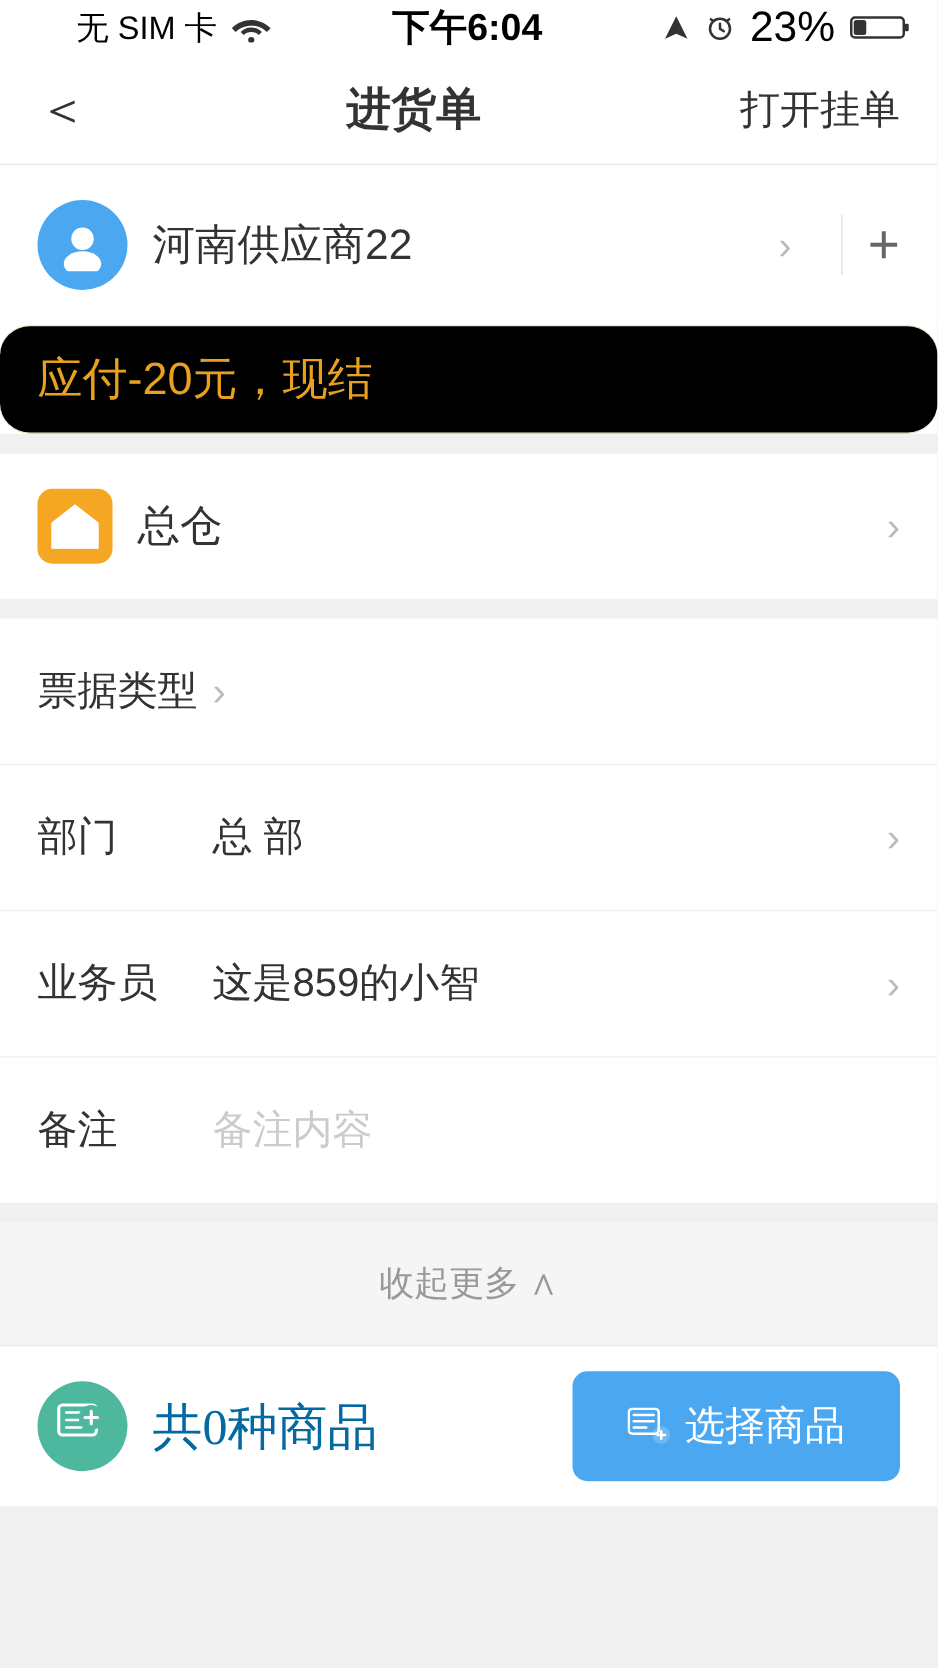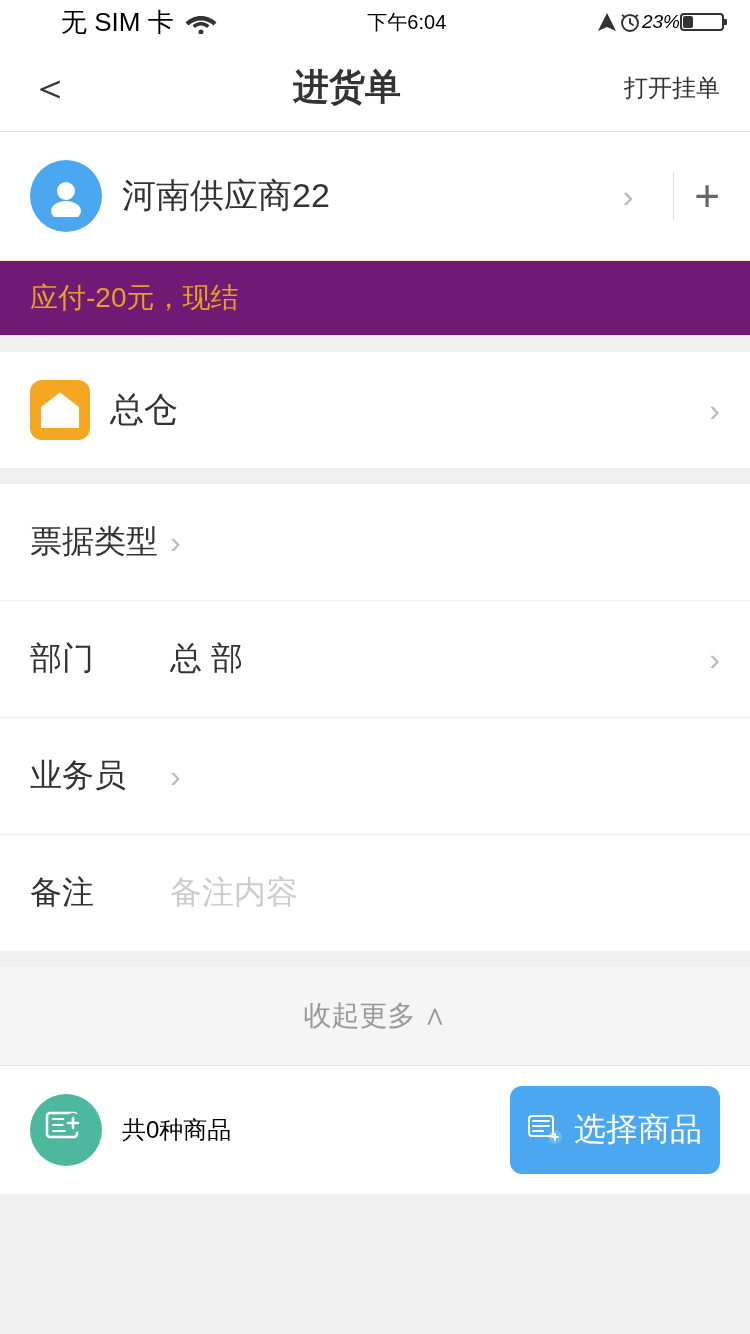--- a/index.html
+++ b/index.html
@@ -25,29 +25,28 @@
       font-weight: 500;
     }
     .status-left {
       display: flex;
       align-items: center;
       gap: 10px;
       font-size: 26px;
       margin-left: 41px;
     }
     .status-center {
-      font-size: 20px;
-      font-weight: 400;
+      font-size: 30px;
+      font-weight: 700;
     }
     .status-right {
       display: flex;
       align-items: center;
-      gap: 0;
-      font-size: 19px;
-      font-style: italic;
+      gap: 12px;
+      font-size: 34px;
     }
 
     
     .nav-bar {
       width: 100%;
       height: 88px;
       background: #fff;
       display: flex;
       align-items: center;
       justify-content: space-between;
@@ -60,21 +59,21 @@
       cursor: pointer;
       display: flex;
       align-items: center;
     }
     .nav-title {
       font-size: 36px;
       font-weight: 700;
       color: #333;
     }
     .nav-action {
-      font-size: 24px;
+      font-size: 32px;
       color: #333;
       cursor: pointer;
     }
 
     
     .content {
       background: #f0f0f0;
     }
 
     
@@ -119,26 +118,27 @@
       margin: 0 20px;
     }
     .supplier-add {
       font-size: 44px;
       color: #666;
       cursor: pointer;
     }
 
     
     .info-banner {
-      background: #701a75;
+      background: #000000;
       padding: 18px 30px;
-      font-size: 28px;
+      font-size: 36px;
       color: #e8a020;
       border-top: 1px solid #f5e8c8;
       border-bottom: 1px solid #f5e8c8;
+      border-radius: 24px;
     }
 
     
     .warehouse-row {
       display: flex;
       align-items: center;
       padding: 28px 30px;
       background: #fff;
       margin-top: 16px;
     }
@@ -216,29 +216,30 @@
     .cart-icon-wrap {
       width: 72px;
       height: 72px;
       border-radius: 50%;
       background: #4db89e;
       display: flex;
       align-items: center;
       justify-content: center;
     }
     .product-count {
-      font-size: 24px;
-      color: #000000;
+      font-size: 40px;
+      color: #0369a1;
+      font-family: Liberation Serif, serif;
     }
     .select-btn {
       background: #4ba8f0;
       color: #fff;
       border: none;
       border-radius: 12px;
-      padding: 22px 18px;
+      padding: 22px 44px;
       font-size: 32px;
       display: flex;
       align-items: center;
       gap: 12px;
       cursor: pointer;
     }
     .select-btn-icon {
       display: flex;
       align-items: center;
     }
@@ -330,20 +331,21 @@
     </div>
 
     <div class="field-row">
       <div class="field-label">部门</div>
       <div class="field-value">总 部</div>
       <div class="row-arrow">›</div>
     </div>
 
     <div class="field-row">
       <div class="field-label">业务员</div>
+      <div class="field-value">这是859的小智</div>
       <div class="row-arrow">›</div>
     </div>
 
     <div class="field-row">
       <div class="field-label">备注</div>
       <div class="field-value field-placeholder">备注内容</div>
     </div>
   </div>
 
   <div class="collapse-row">

